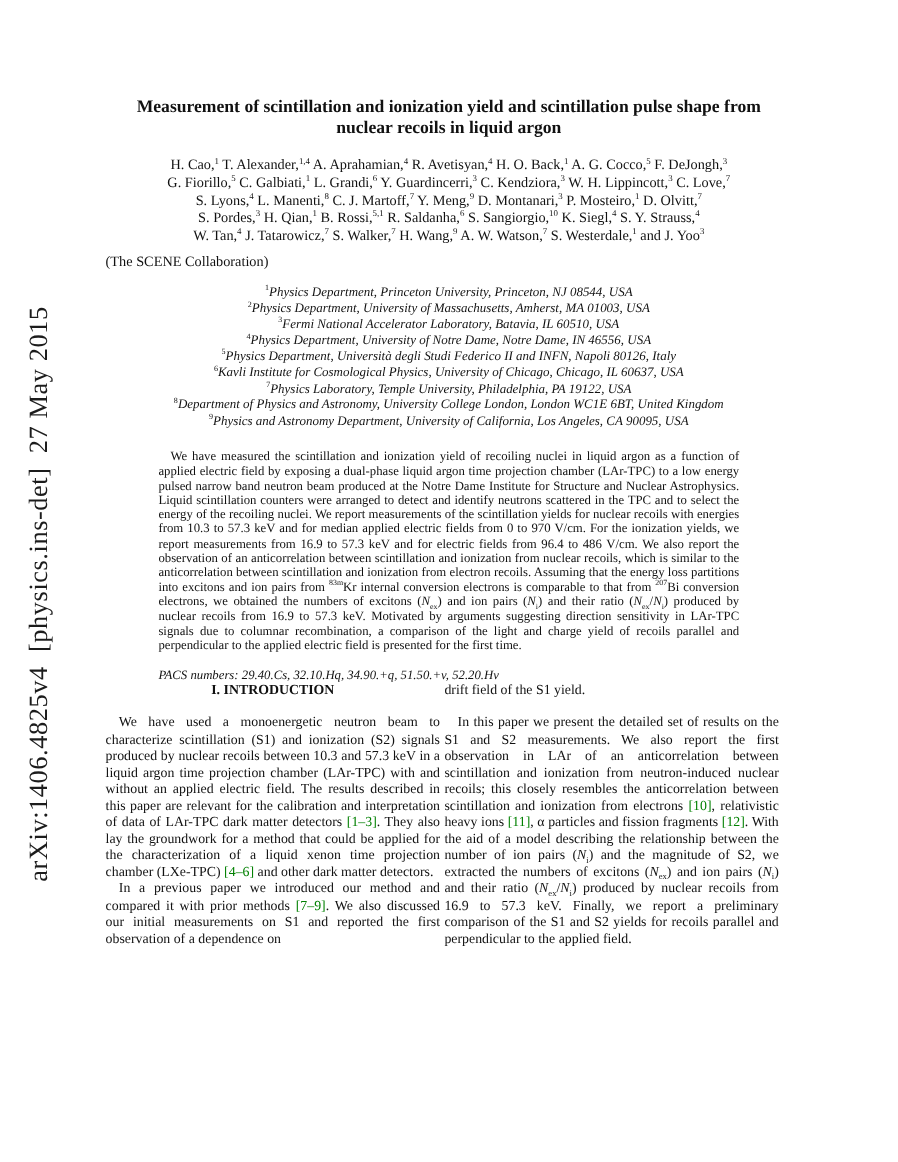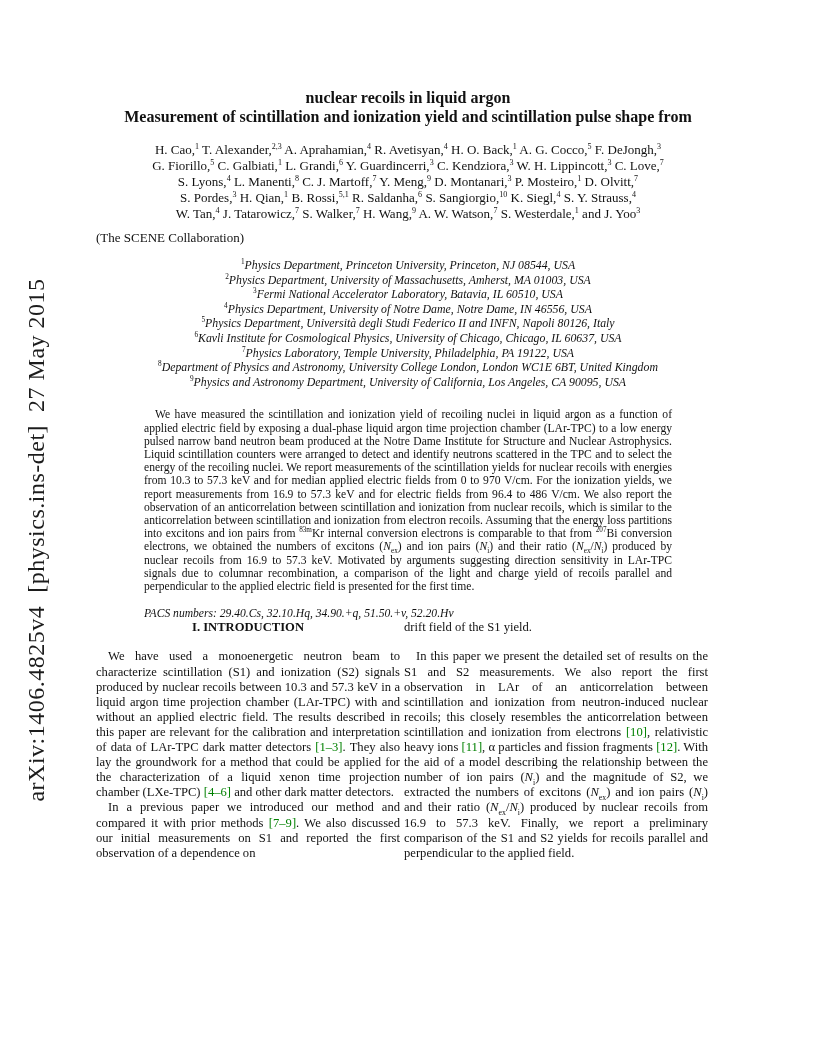--- a/index.html
+++ b/index.html
@@ -94,26 +94,26 @@
   .cite{color:var(--cite,#008000);font-family:Liberation Serif, serif;}
 </style>
 </head>
 <body>
 
 <div class="page">
   <div class="arxiv-stamp">arXiv:1406.4825v4  [physics.ins-det]  27 May 2015</div>
 
   <div class="content">
     <div class="title">
+        <div class="title-line">Measurement of scintillation and ionization yield and scintillation pulse shape from</div>
         <div class="title-line">nuclear recoils in liquid argon</div>
-        <div class="title-line">Measurement of scintillation and ionization yield and scintillation pulse shape from</div>
       </div>
 
     <div class="authors">
-        <div class="author-line">H. Cao,<sup>1</sup> T. Alexander,<sup>2,3</sup> A. Aprahamian,<sup>4</sup> R. Avetisyan,<sup>4</sup> H. O. Back,<sup>1</sup> A. G. Cocco,<sup>5</sup> F. DeJongh,<sup>3</sup></div>
+        <div class="author-line">H. Cao,<sup>1</sup> T. Alexander,<sup>1,4</sup> A. Aprahamian,<sup>4</sup> R. Avetisyan,<sup>4</sup> H. O. Back,<sup>1</sup> A. G. Cocco,<sup>5</sup> F. DeJongh,<sup>3</sup></div>
         <div class="author-line">G. Fiorillo,<sup>5</sup> C. Galbiati,<sup>1</sup> L. Grandi,<sup>6</sup> Y. Guardincerri,<sup>3</sup> C. Kendziora,<sup>3</sup> W. H. Lippincott,<sup>3</sup> C. Love,<sup>7</sup></div>
         <div class="author-line">S. Lyons,<sup>4</sup> L. Manenti,<sup>8</sup> C. J. Martoff,<sup>7</sup> Y. Meng,<sup>9</sup> D. Montanari,<sup>3</sup> P. Mosteiro,<sup>1</sup> D. Olvitt,<sup>7</sup></div>
         <div class="author-line">S. Pordes,<sup>3</sup> H. Qian,<sup>1</sup> B. Rossi,<sup>5,1</sup> R. Saldanha,<sup>6</sup> S. Sangiorgio,<sup>10</sup> K. Siegl,<sup>4</sup> S. Y. Strauss,<sup>4</sup></div>
         <div class="author-line">W. Tan,<sup>4</sup> J. Tatarowicz,<sup>7</sup> S. Walker,<sup>7</sup> H. Wang,<sup>9</sup> A. W. Watson,<sup>7</sup> S. Westerdale,<sup>1</sup> and J. Yoo<sup>3</sup></div>
       </div>
 
     <div class="collab">(The SCENE Collaboration)</div>
 
     <div class="affils">
         <div class="affil-line"><sup>1</sup><i>Physics Department, Princeton University, Princeton, NJ 08544, USA</i></div>

